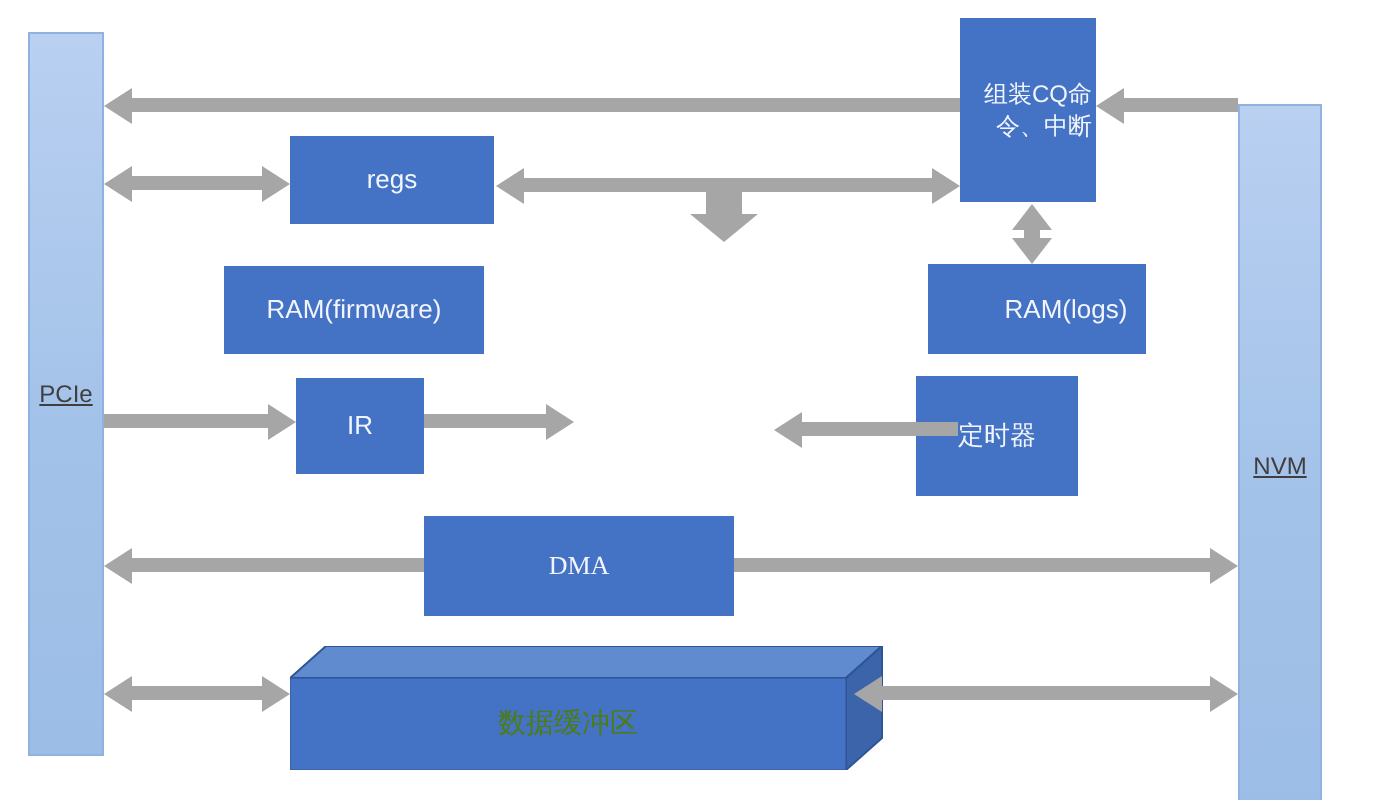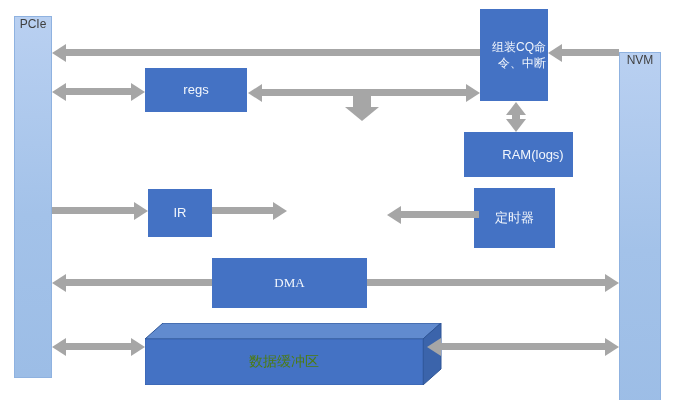--- a/index.html
+++ b/index.html
@@ -6,38 +6,38 @@
   .canvas {
     position:relative; width:687px; height:400px; background:#ffffff;
     font-family:"Liberation Sans","DejaVu Sans",sans-serif; overflow:hidden;
   }
   
   .bar {
     position:absolute; top:16px; height:360px;
     background:linear-gradient(180deg,#b9d0f1 0%,#a3c2e9 55%,#9cbde6 100%);
     border:1px solid #8fb2e0;
     color:#3f3f3f; font-size:12px;
-    display:flex; justify-content:center;
+    display:flex; align-items:center; justify-content:center;text-decoration:underline;
   }
   .bar-pcie { left:14px; width:36px; }
   .bar-nvm  { left:619px; width:40px;margin-top:36px; }
   
   .node {
     position:absolute; background:#4472c4; color:#f2f6fc;
     display:flex; align-items:center; justify-content:center;
     text-align:right; font-size:13px; line-height:1.35;
     box-sizing:border-box; padding:2px;
   }
   .n-regs       { left:145px; top:68px;  width:102px; height:44px; }
   .n-ramfw      { left:112px; top:133px; width:130px; height:44px; }
   .n-controller { left:287px; top:121px; width:100px; height:105px; }
   .n-cq         { left:480px; top:9px;   width:68px;  height:92px; font-size:12px; }
   .n-ramlogs    { left:464px; top:132px; width:109px; height:45px;padding-left:31px; }
   .n-ir         { left:148px; top:189px; width:64px;  height:48px; }
-  .n-timer      { left:474px; top:188px; width:81px;  height:60px; }
+  .n-timer      { left:458px; top:188px; width:81px;  height:60px; }
   .n-dma        { left:212px; top:258px; width:155px; height:50px;font-family:Liberation Serif, serif; }
   
   .buffer3d { position:absolute; left:145px; top:323px; width:297px; height:62px; }
   .buffer-label {
     position:absolute; left:145px; top:339px; width:278px; height:46px;
     color:#4d7c0f; font-size:14px;
     display:flex; align-items:center; justify-content:center;
   }
   
   .harrow { position:absolute; height:18px; }
@@ -61,20 +61,23 @@
 
   <div class="bar bar-pcie">
     <span>PCIe</span>
   </div>
   <div class="bar bar-nvm">
     <span>NVM</span>
   </div>
 
   <div class="node n-regs">
     <span>regs</span>
+  </div>
+  <div class="node n-ramfw">
+    <span>RAM(firmware)</span>
   </div>
   <div class="node n-cq">
     <span>组装CQ命令、中断</span>
   </div>
   <div class="node n-ramlogs">
     <span>RAM(logs)</span>
   </div>
   <div class="node n-ir">
     <span>IR</span>
   </div>

